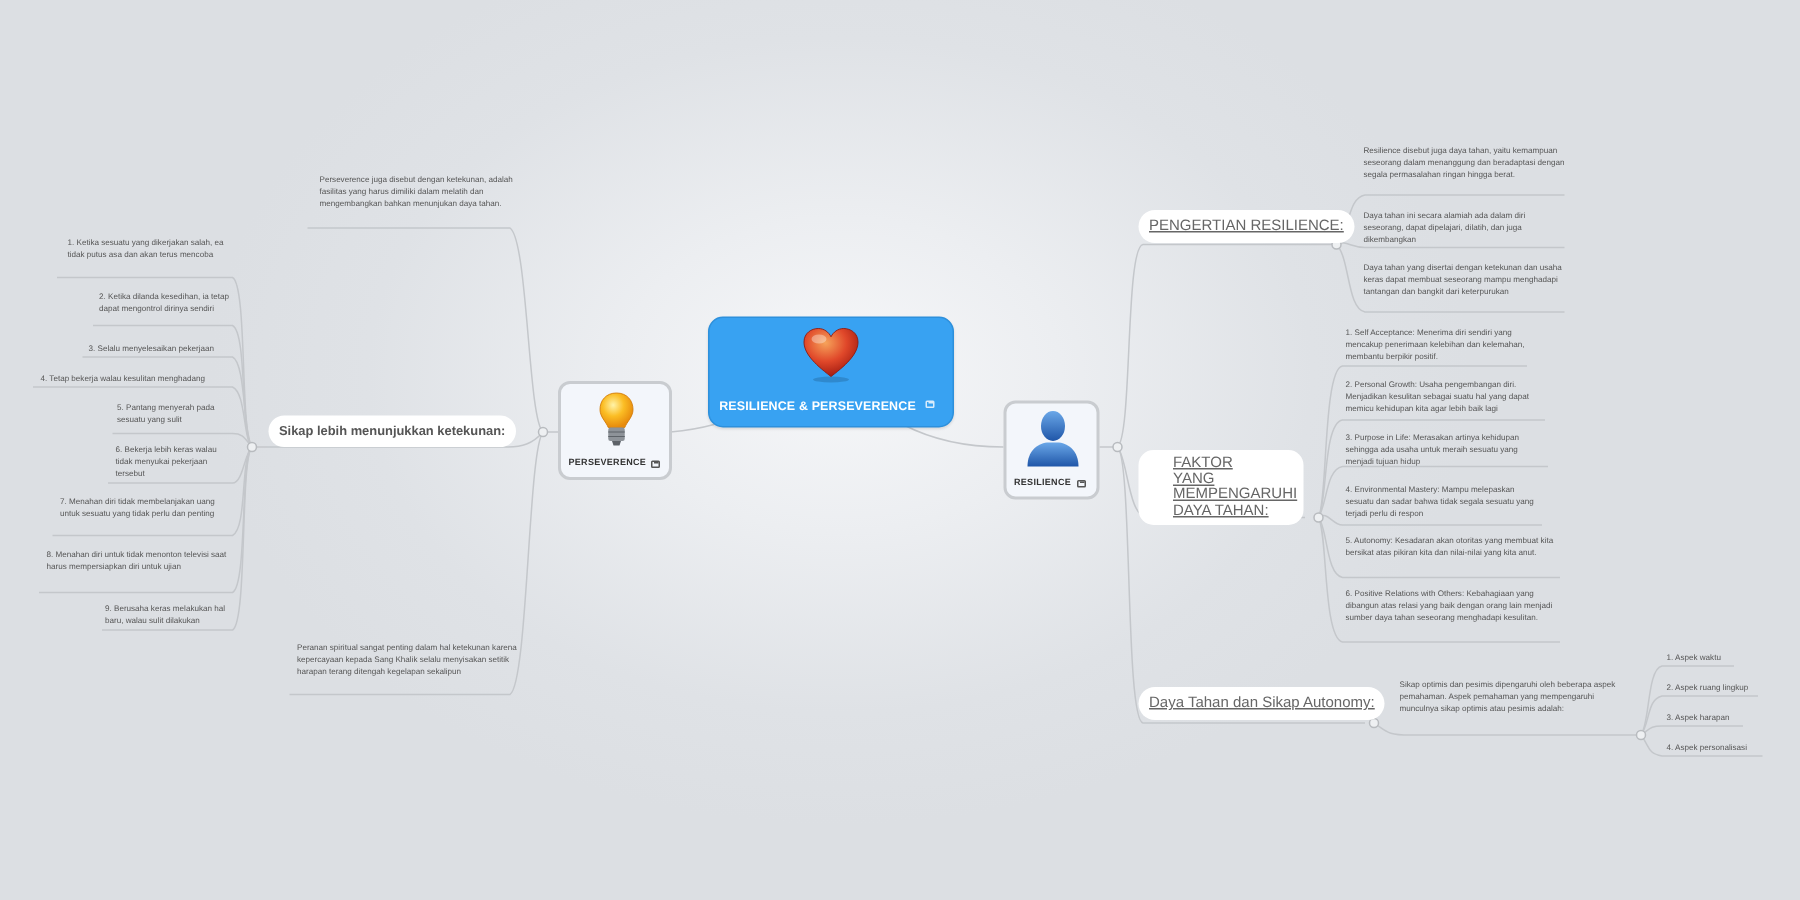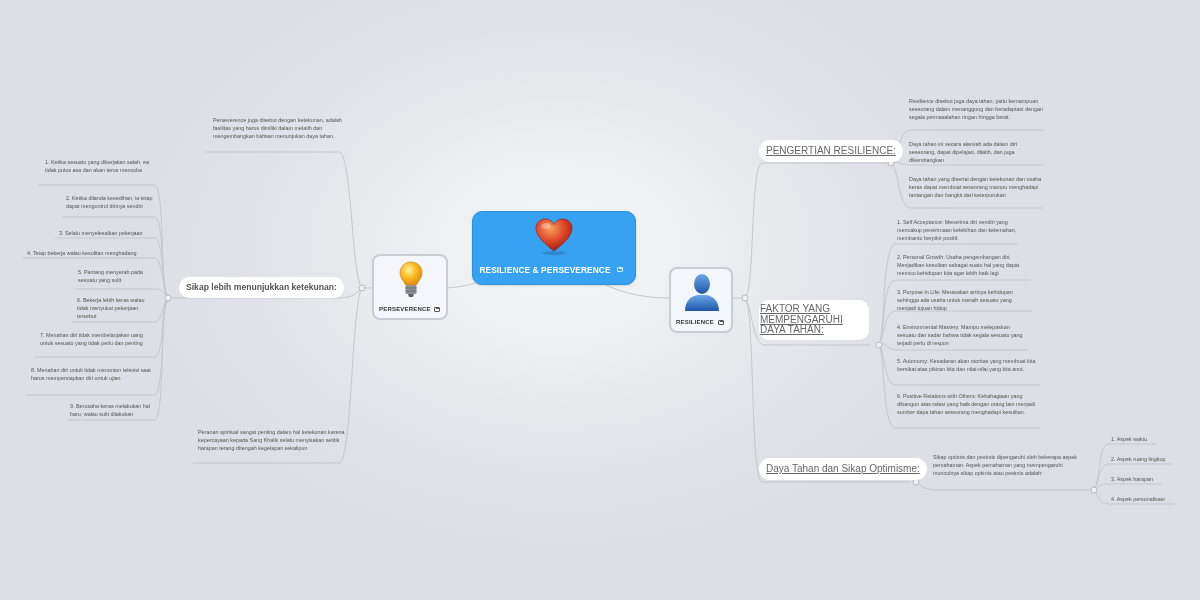--- a/index.html
+++ b/index.html
@@ -168,26 +168,26 @@
 <div class="note" style="left:31px;top:366px;width:125px;">8. Menahan diri untuk tidak menonton televisi saat harus mempersiapkan diri untuk ujian</div>
 <div class="note" style="left:70px;top:402px;width:86px;">9. Berusaha keras melakukan hal baru, walau sulit dilakukan</div>
 
 <div class="note" style="left:198px;top:428px;width:152px;">Peranan spiritual sangat penting dalam hal ketekunan karena kepercayaan kepada Sang Khalik selalu menyisakan setitik harapan terang ditengah kegelapan sekalipun</div>
 
 <div class="pill light" style="left:759px;top:140px;height:22px;">PENGERTIAN RESILIENCE:</div>
 <div class="note" style="left:909px;top:97px;width:135px;">Resilience disebut juga daya tahan, yaitu kemampuan seseorang dalam menanggung dan beradaptasi dengan segala permasalahan ringan hingga berat.</div>
 <div class="note" style="left:909px;top:140px;width:130px;">Daya tahan ini secara alamiah ada dalam diri seseorang, dapat dipelajari, dilatih, dan juga dikembangkan</div>
 <div class="note" style="left:909px;top:175px;width:135px;">Daya tahan yang disertai dengan ketekunan dan usaha keras dapat membuat seseorang mampu menghadapi tantangan dan bangkit dari keterpurukan</div>
 
-<div class="pill light" style="left:759px;top:300px;width:110px;white-space:normal;line-height:10.5px;padding:4px 1px;border-radius:10px;">FAKTOR YANG MEMPENGARUHI DAYA TAHAN:</div>
+<div class="pill light" style="left:759px;top:300px;width:110px;white-space:normal;line-height:10.5px;padding:4px 23px;border-radius:10px;">FAKTOR YANG MEMPENGARUHI DAYA TAHAN:</div>
 <div class="note" style="left:897px;top:218px;width:120px;">1. Self Acceptance: Menerima diri sendiri yang mencakup penerimaan kelebihan dan kelemahan, membantu berpikir positif.</div>
 <div class="note" style="left:897px;top:253px;width:136px;">2. Personal Growth: Usaha pengembangan diri. Menjadikan kesulitan sebagai suatu hal yang dapat memicu kehidupan kita agar lebih baik lagi</div>
 <div class="note" style="left:897px;top:288px;width:132px;">3. Purpose in Life: Merasakan artinya kehidupan sehingga ada usaha untuk meraih sesuatu yang menjadi tujuan hidup</div>
 <div class="note" style="left:897px;top:323px;width:132px;">4. Environmental Mastery: Mampu melepaskan sesuatu dan sadar bahwa tidak segala sesuatu yang terjadi perlu di respon</div>
 <div class="note" style="left:897px;top:357px;width:145px;">5. Autonomy: Kesadaran akan otoritas yang membuat kita bersikat atas pikiran kita dan nilai-nilai yang kita anut.</div>
 <div class="note" style="left:897px;top:392px;width:145px;">6. Positive Relations with Others: Kebahagiaan yang dibangun atas relasi yang baik dengan orang lain menjadi sumber daya tahan seseorang menghadapi kesulitan.</div>
 
-<div class="pill light" style="left:759px;top:458px;height:22px;">Daya Tahan dan Sikap Optimisme:</div>
+<div class="pill light" style="left:759px;top:458px;height:22px;">Daya Tahan dan Sikap Autonomy:</div>
 <div class="note" style="left:933px;top:453px;width:150px;">Sikap optimis dan pesimis dipengaruhi oleh beberapa aspek pemahaman. Aspek pemahaman yang mempengaruhi munculnya sikap optimis atau pesimis adalah:</div>
 <div class="note" style="left:1111px;top:435px;">1. Aspek waktu</div>
 <div class="note" style="left:1111px;top:455px;">2. Aspek ruang lingkup</div>
 <div class="note" style="left:1111px;top:475px;">3. Aspek harapan</div>
 <div class="note" style="left:1111px;top:495px;">4. Aspek personalisasi</div>
 
 </body></html>

